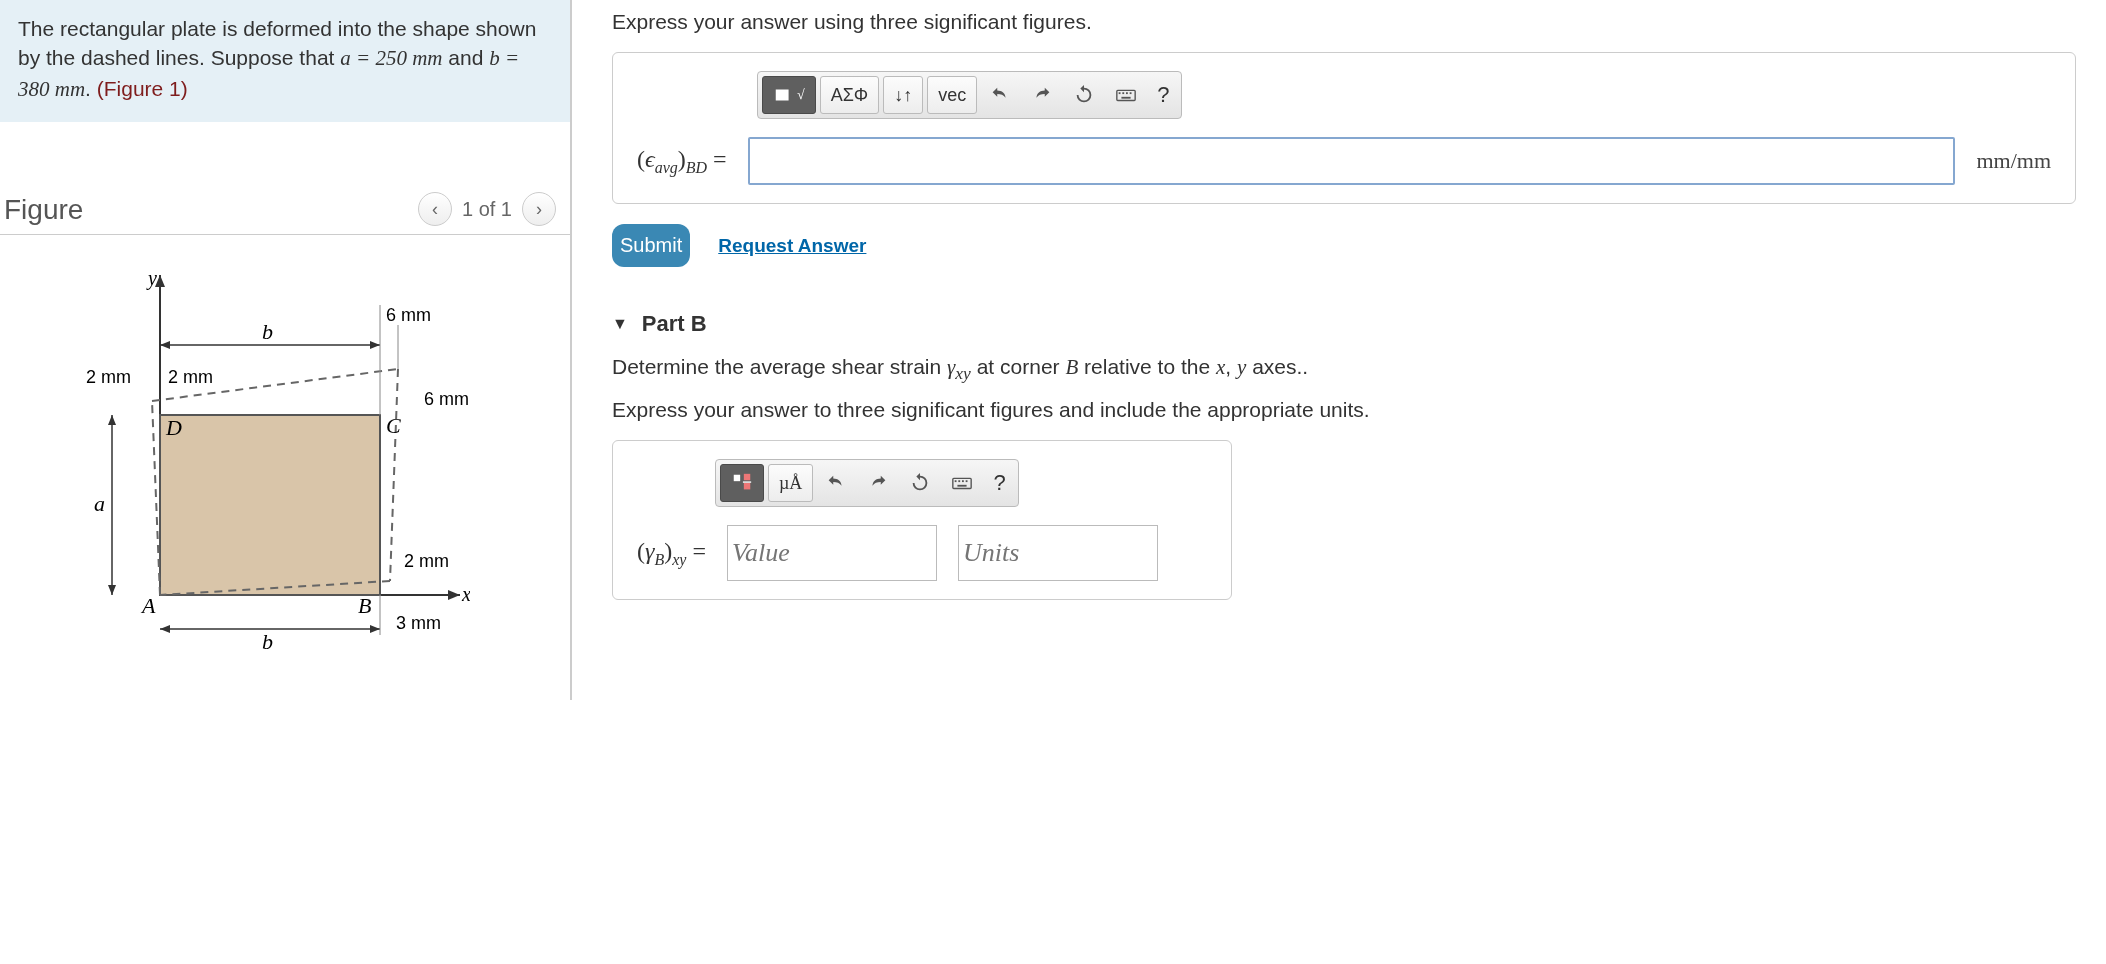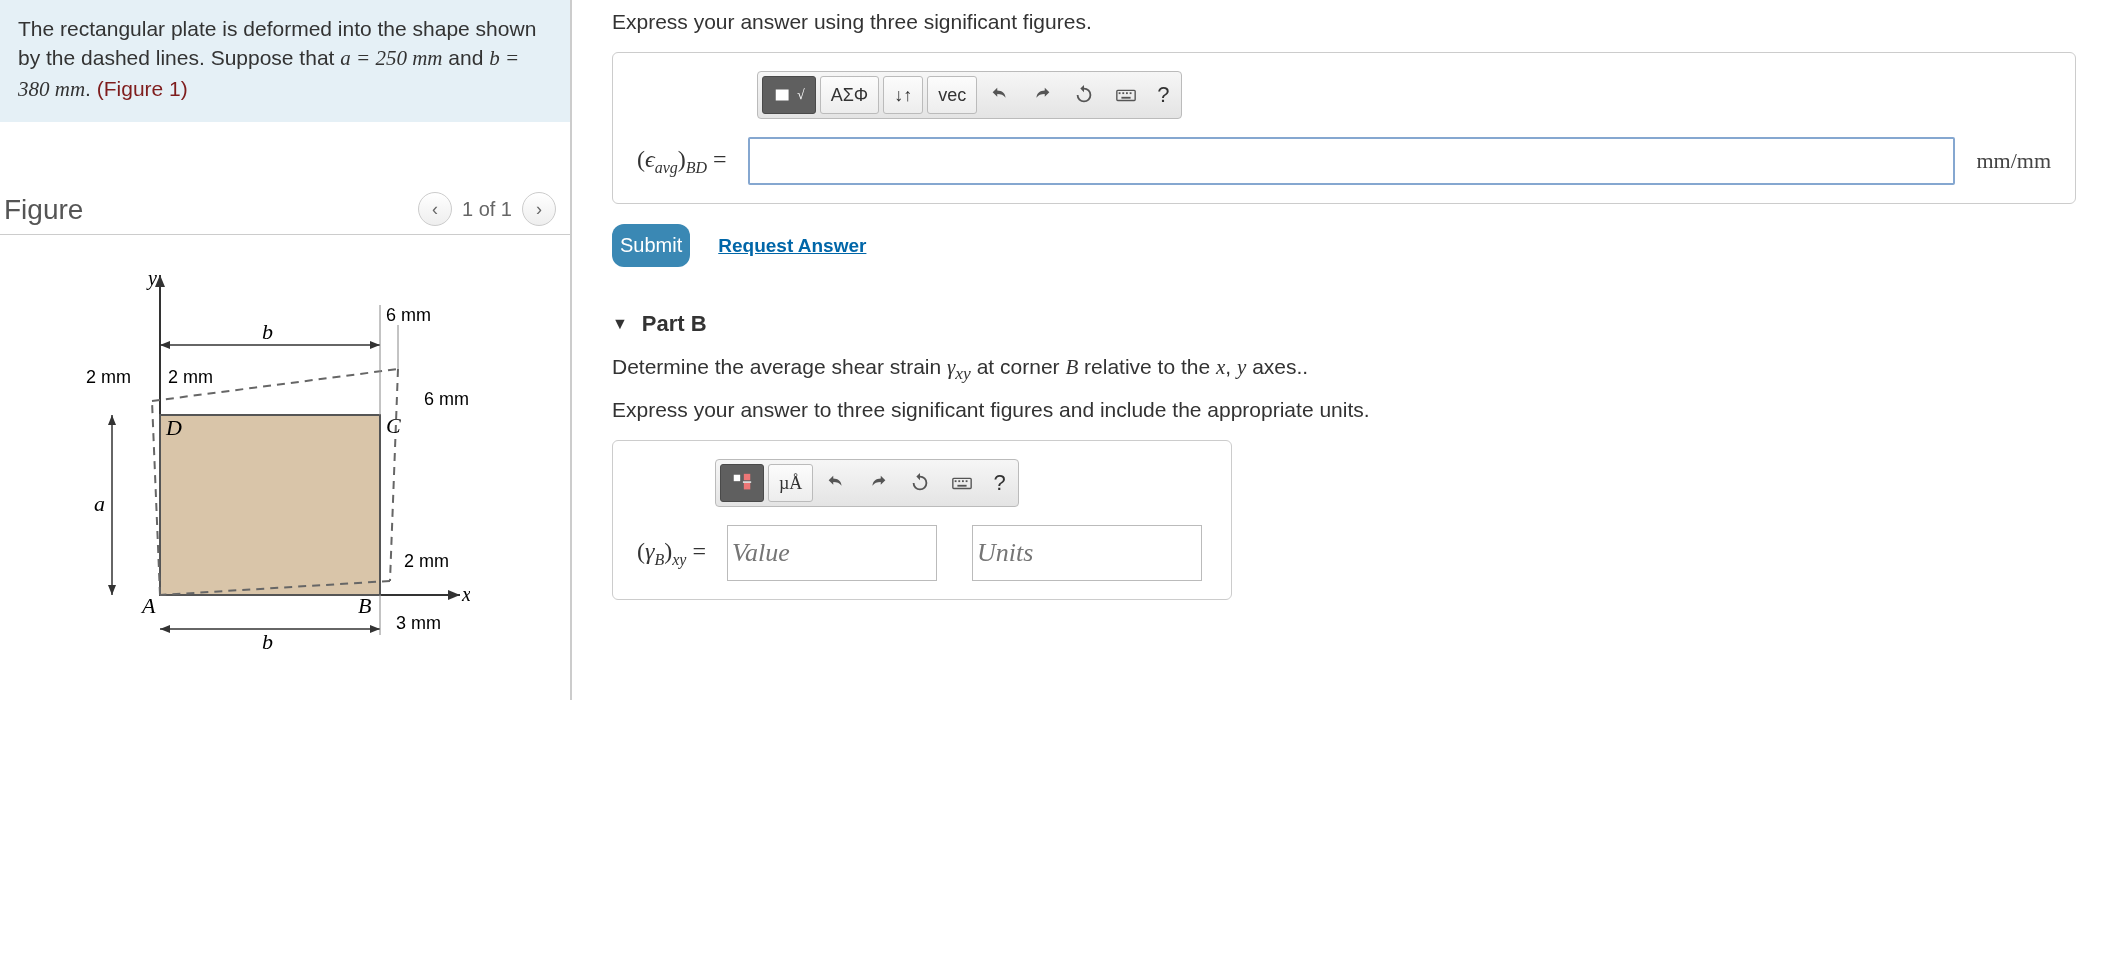--- a/index.html
+++ b/index.html
@@ -31,21 +31,21 @@
   .answer-input { flex: 1; height: 48px; border: 2px solid #85a7d0; border-radius: 2px; padding: 0 8px; font-size: 22px; outline: none; }
   .answer-unit { font-family: 'Times New Roman', serif; font-size: 22px; color: #444; }
   .actions { display: flex; align-items: center; gap: 28px; }
   .submit-btn { background: #3a88b4; color: #fff; border: none; border-radius: 12px; padding: 10px 8px; font-size: 20px; cursor: pointer; }
   .request-link { color: #0066a8; text-decoration: underline; font-weight: 700; font-size: 19px; cursor: pointer; }
   .part-header { display: flex; align-items: center; gap: 14px; margin: 44px 0 18px 0; }
   .part-header .caret { font-size: 16px; color: #333; }
   .part-header .label { font-size: 22px; font-weight: 700; }
   .value-input, .units-input { height: 56px; border: 1px solid #bbb; padding: 0 4px; font-family: 'Times New Roman', serif; font-size: 26px; font-style: italic; color: #999; outline: none; }
   .value-input { width: 210px; }
-  .units-input { width: 230px; margin-left: 14px; }
+  .units-input { width: 200px; }
   .small-icon-svg { width: 22px; height: 22px; }
   .math-serif { font-family: 'Times New Roman', serif; }
 </style>
 </head>
 <body>
 
 <div class="container">
   <div class="left-col">
     <div class="problem-header">
       <span>The rectangular plate is deformed into the shape shown by the dashed lines. Suppose that </span><span class="math-serif" style="font-style:italic">a = 250 mm</span><span> and </span><span class="math-serif" style="font-style:italic">b = 380 mm</span><span>. </span><span class="figlink">(Figure 1)</span>

